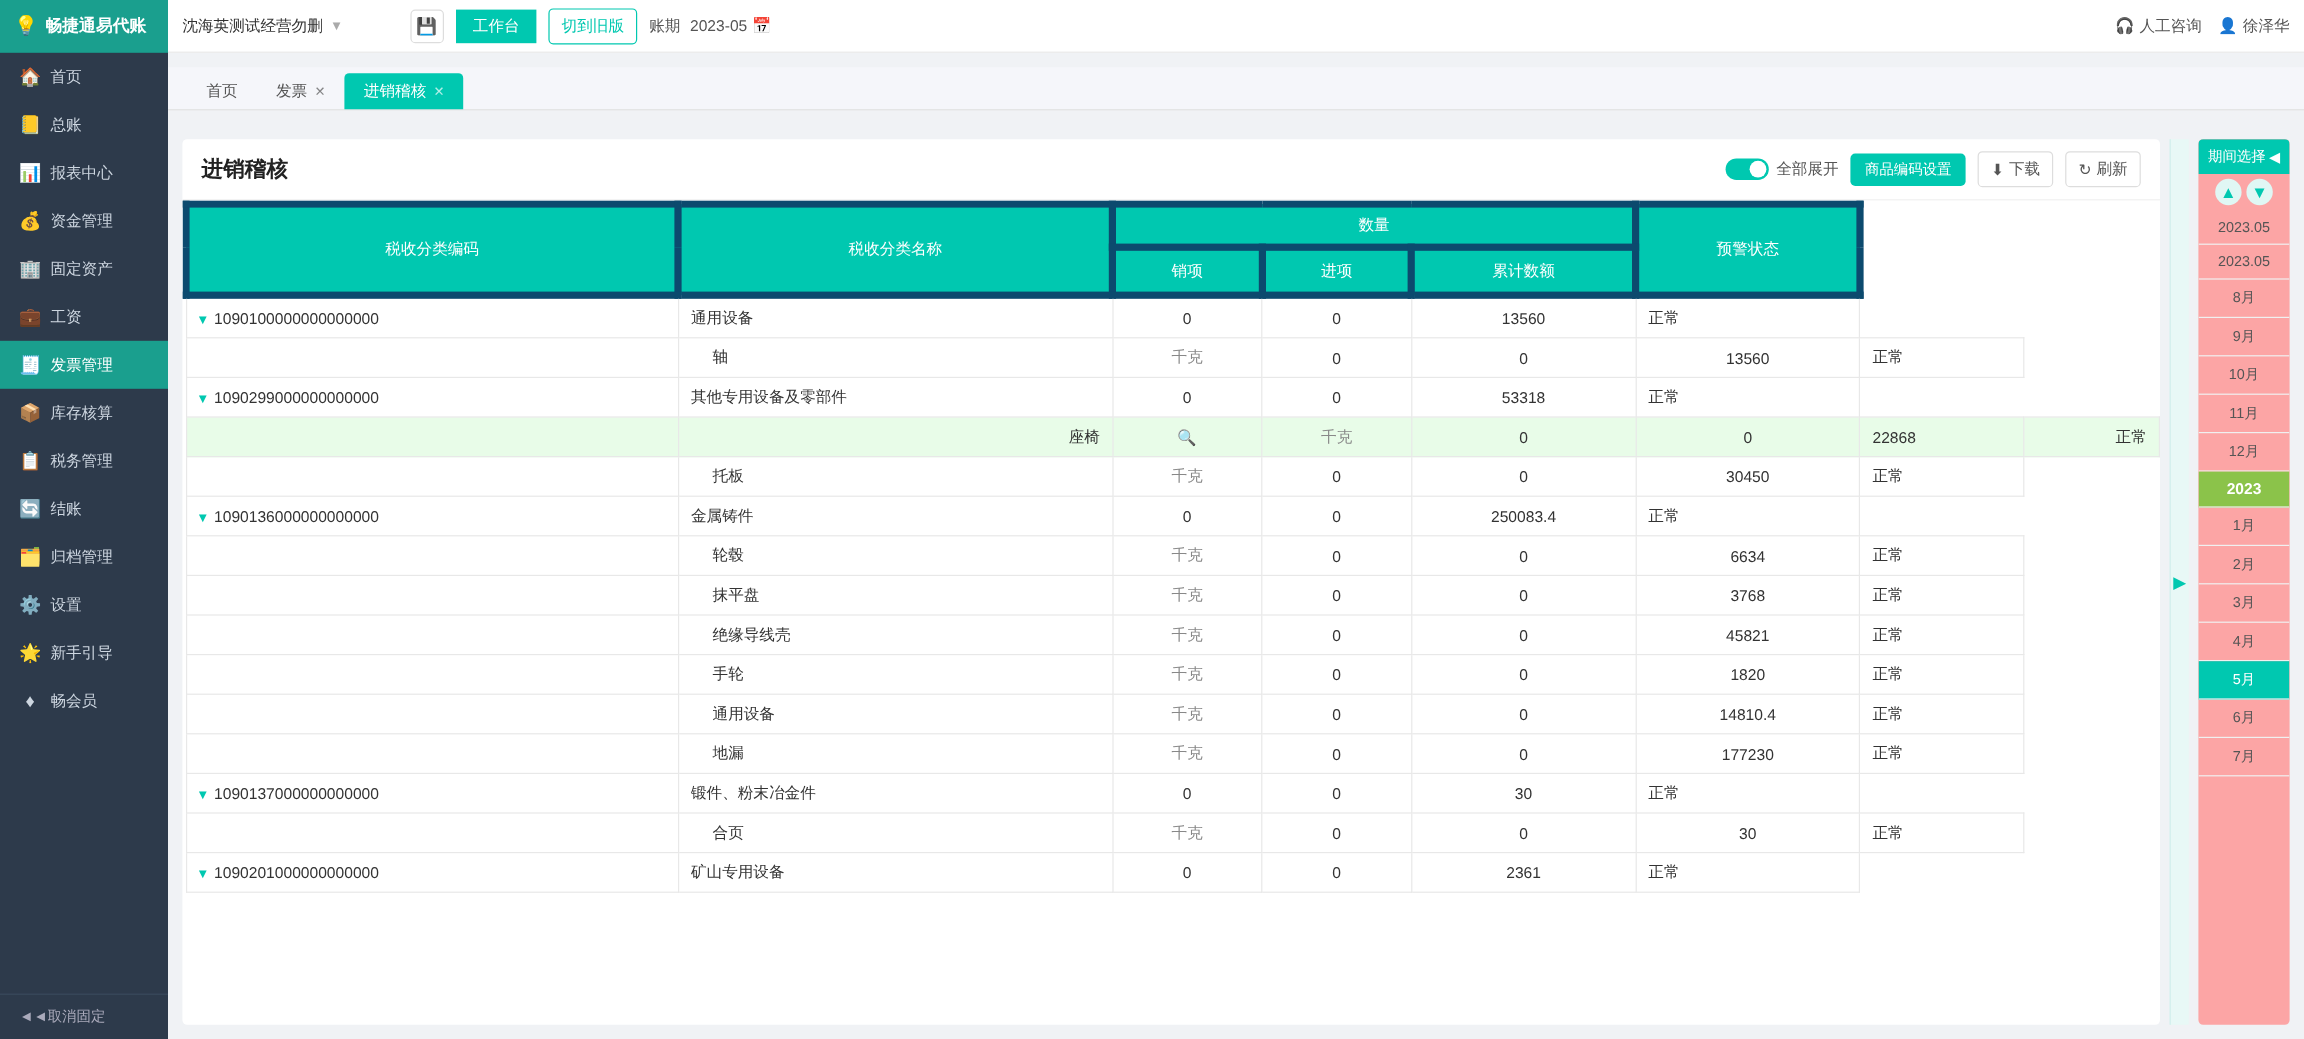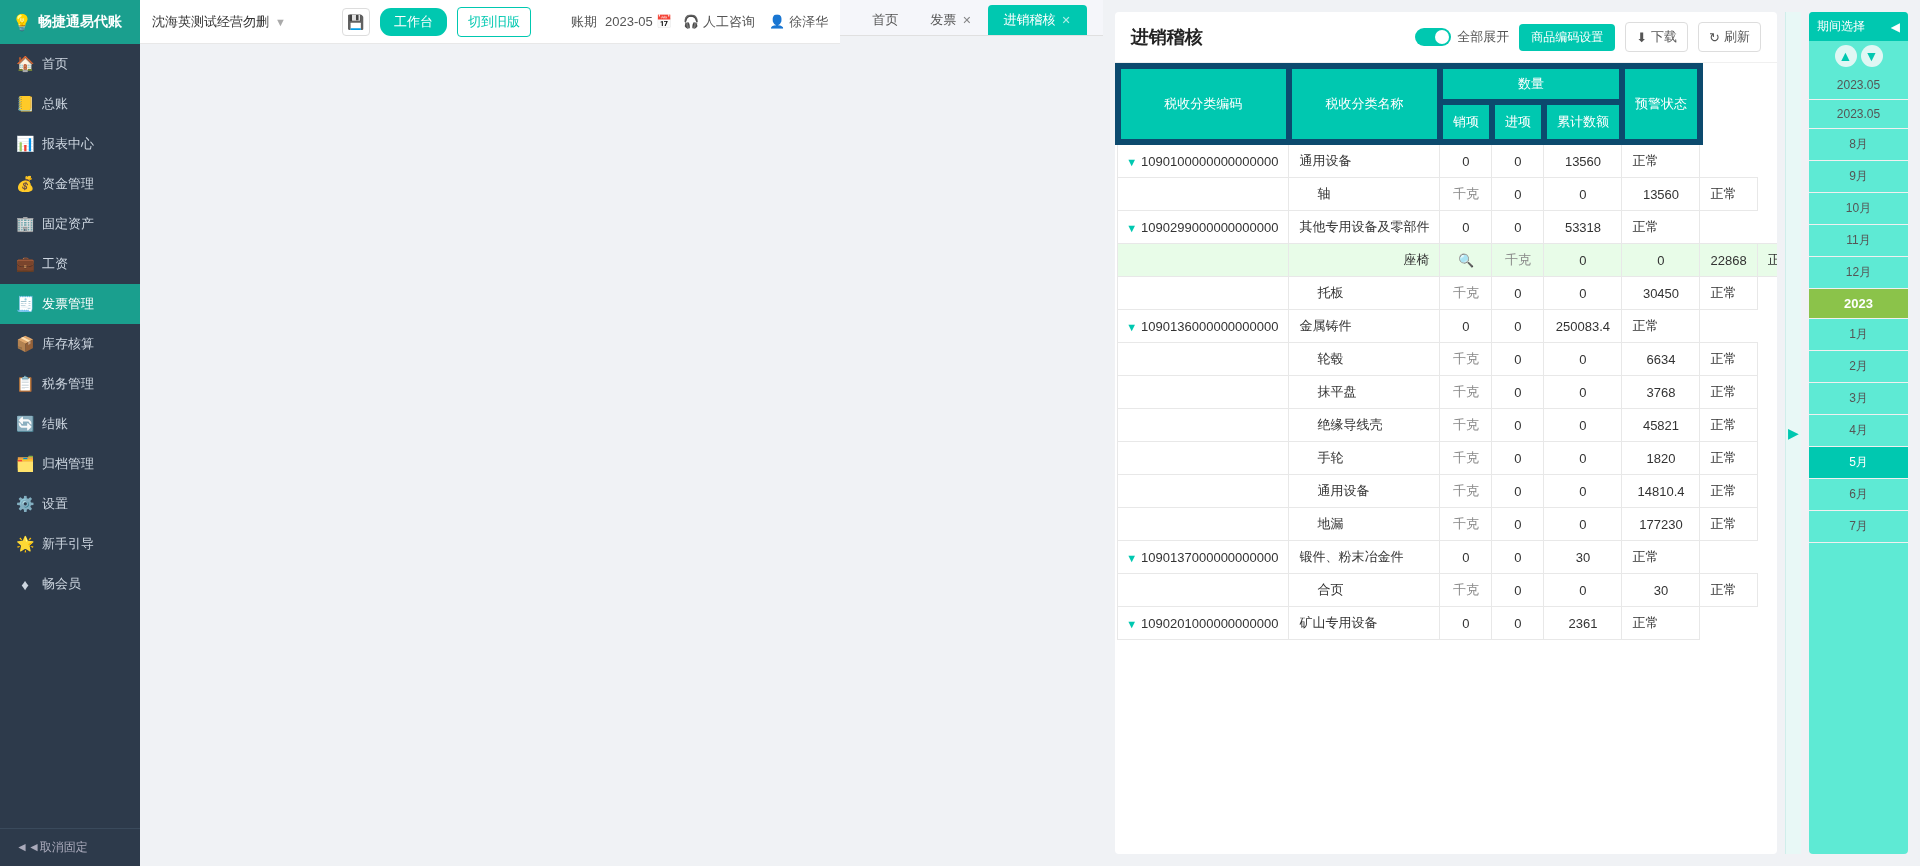--- a/index.html
+++ b/index.html
@@ -48,22 +48,23 @@
       cursor: pointer;
       display: flex;
       align-items: flex-end;
       gap: 6px;
     }
 
     
     .main {
       flex: 1;
       display: flex;
-      flex-direction: row;
+      flex-direction: column;
       overflow: hidden;
+      gap: 12px;
     }
 
     
     .topbar {
       background: #fff;
       height: 44px;
       display: flex;
       align-items: center;
       padding: 0 12px;
       gap: 10px;
@@ -84,35 +85,35 @@
       border: 1px solid #ddd;
       background: #fff;
       border-radius: 4px;
       display: flex; align-items: center; justify-content: center;
       cursor: pointer; color: #666; font-size: 14px;
     }
     .topbar-workbench {
       background: #00c8b0;
       color: #fff;
       border: none;
-      border-radius: 11px;
+      border-radius: 0;
       padding: 5px 14px;
       cursor: pointer;
       font-size: 13px;
     }
     .topbar-oldver {
       border: 1px solid #00c8b0;
       color: #00c8b0;
       background: #fff;
       border-radius: 4px;
       padding: 5px 10px;
       cursor: pointer;
       font-size: 13px;
     }
-    .topbar-period { display: flex; align-items: center; gap: 4px; font-size: 13px; color: #555; margin-left: 30px; }
+    .topbar-period { display: flex; align-items: center; gap: 4px; font-size: 13px; color: #555; }
     .topbar-right { margin-left: auto; display: flex; align-items: center; gap: 14px; color: #555; font-size: 13px; }
     .topbar-right-item { display: flex; align-items: center; gap: 4px; cursor: pointer; }
 
     
     .tabbar {
       background: #f5f6fa;
       height: 36px;
       display: flex;
       align-items: flex-end;
       padding: 0 16px;
@@ -239,22 +240,22 @@
       white-space: nowrap;
     }
     tbody tr.highlighted { background: #e8fce8; }
     tbody tr.highlighted td { background: #e8fce8; text-align: right; }
     .expand-arrow { color: #00c8b0; margin-right: 4px; font-size: 11px; }
     .num-cell { text-align: center; }
     .status-normal { color: #333; }
 
     
     .period-panel {
-      width: 99px;
-      background: #5eead4;
+      width: 76px;
+      background: #fca5a5;
       border-radius: 4px;
       display: flex;
       flex-direction: column;
       overflow: hidden;
       flex-shrink: 0;
     }
     .period-header {
       background: #00c8b0;
       color: #fff;
       font-size: 12px;

